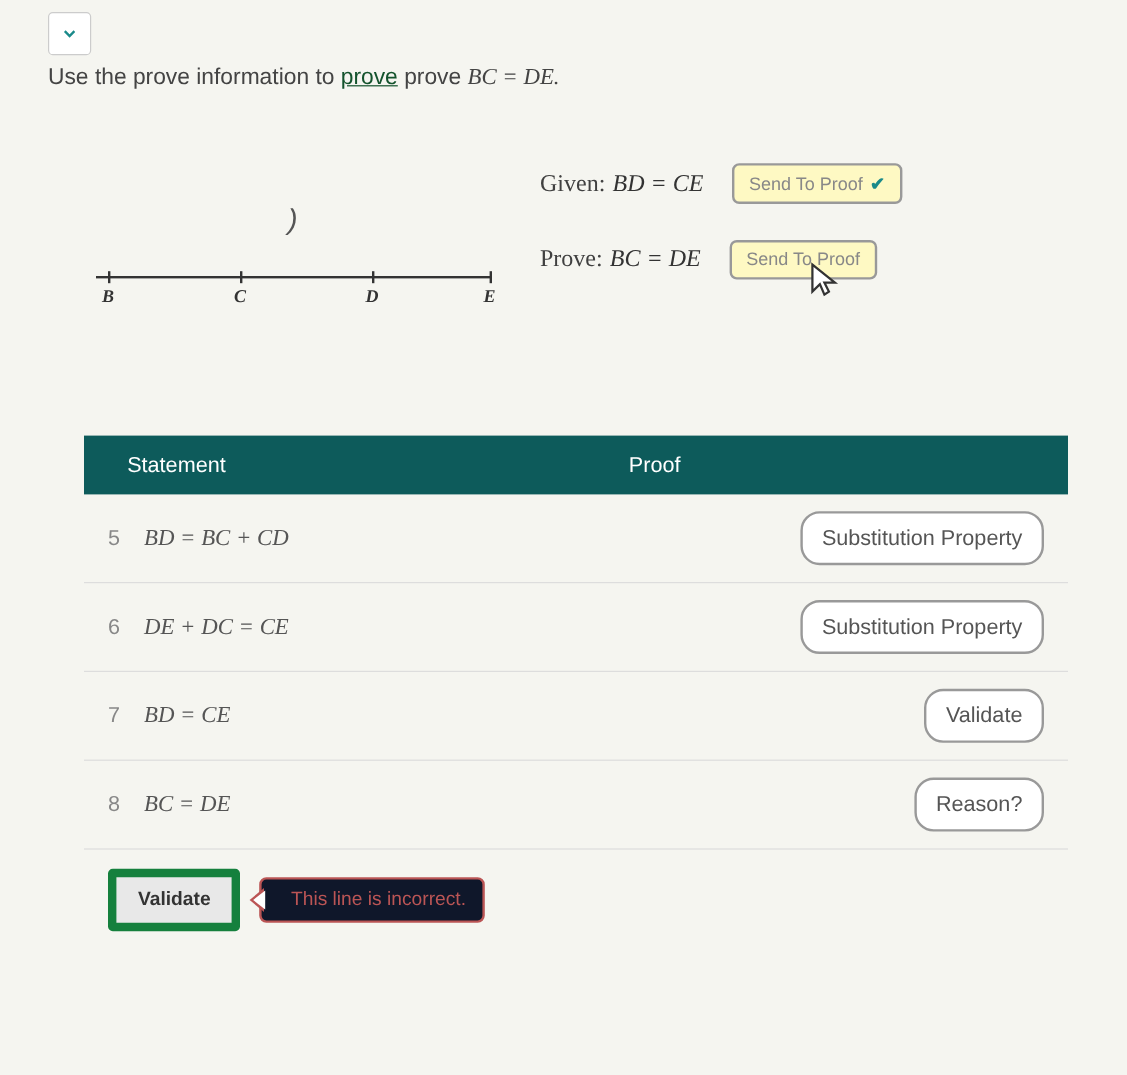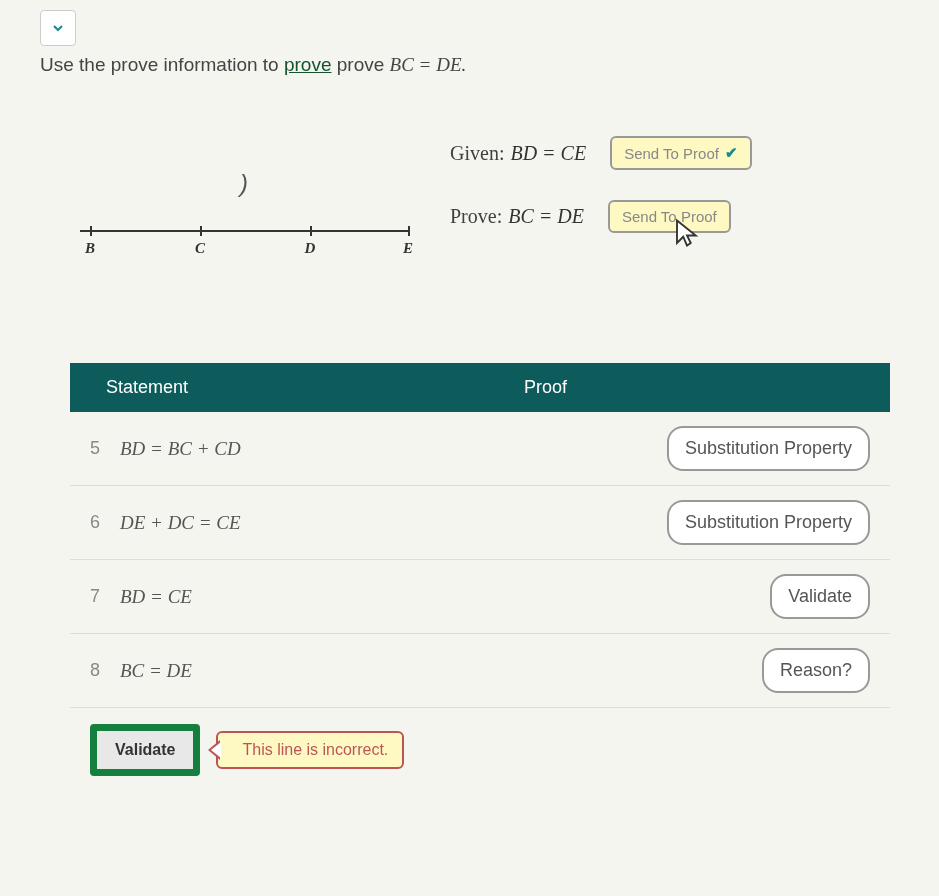--- a/index.html
+++ b/index.html
@@ -203,21 +203,21 @@
       color: #333;
       cursor: pointer;
     }
     .error-bubble {
       border: 2px solid #b55;
       border-radius: 6px;
       padding: 8px 14px 8px 24px;
       color: #b55;
       font-size: 16px;
       position: relative;
-      background: #fef9c3;
+      background: #0f172a;
     }
     .error-bubble::before {
       content: "";
       position: absolute;
       left: -10px;
       top: 50%;
       transform: translateY(-50%);
       border-top: 10px solid transparent;
       border-bottom: 10px solid transparent;
       border-right: 12px solid #b55;

